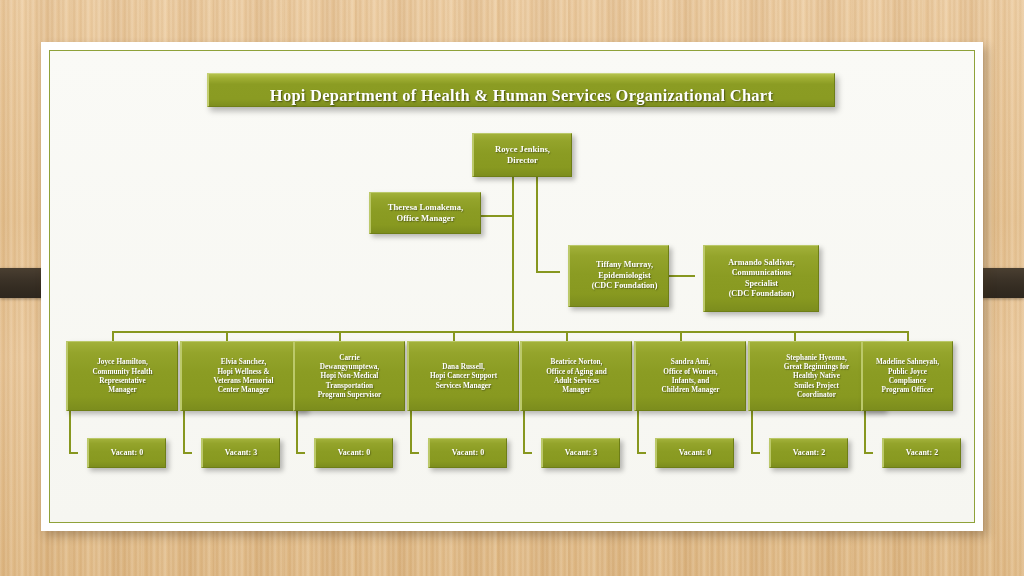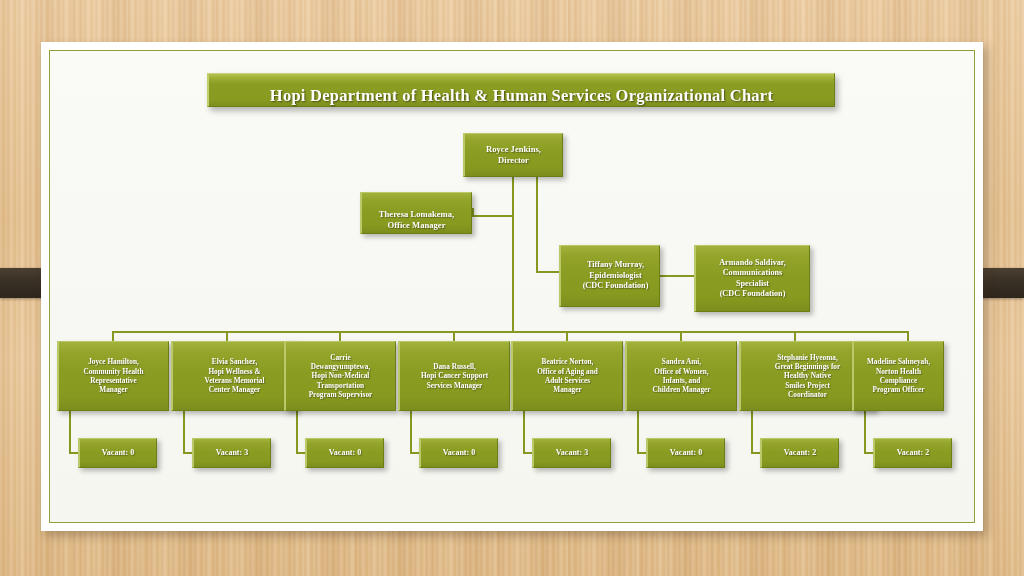--- a/index.html
+++ b/index.html
@@ -138,20 +138,21 @@
     display: flex;
     flex-direction: column;
     align-items: center;
     justify-content: center;
     text-align: center;
     color: #ffffff;
     font-weight: bold;
     text-shadow: 0.8px 0.8px 1.2px rgba(0,0,0,0.40);
     padding: 2px 3px;
     z-index: 3;
+    margin-left: 9px;
   }
   .node .ln {
     display: block;
     line-height: 1.28;
     white-space: nowrap;
   }
 
   
   .sz-lead   { font-size: 8.6px; }
   .sz-mid    { font-size: 8.2px; }
@@ -199,21 +200,21 @@
 
     <div class="conn h" style="left:113px; top:331px; width:795px;"></div>
 
   </div>
 
   <div class="node sz-lead" style="left:463px; top:133px; width:100px; height:44px;">
     <span class="ln">Royce Jenkins,</span>
     <span class="ln">Director</span>
   </div>
 
-  <div class="node sz-lead" style="left:360px; top:192px; width:112px; height:42px;justify-content:flex-end;">
+  <div class="node sz-lead" style="left:360px; top:192px; width:112px; height:42px;">
     <span class="ln">Theresa Lomakema,</span>
     <span class="ln">Office Manager</span>
   </div>
 
   <div class="node sz-mid" style="left:559px; top:245px; width:101px; height:62px;padding-left:14px;">
     <span class="ln">Tiffany Murray,</span>
     <span class="ln">Epidemiologist</span>
     <span class="ln">(CDC Foundation)</span>
   </div>
 
@@ -306,21 +307,21 @@
         <span class="ln">Coordinator</span>
       </div>
       <div class="conn v" style="left: 751px; top: 411px; height: 42px;"></div>
       <div class="conn h" style="left: 751px; top: 452px; width: 9px;"></div>
       <div class="node sz-vac" style="left: 760px; top: 438px; width: 79px; height: 30px;">
         <span class="ln">Vacant: 2</span>
       </div>
       <div class="conn v" style="left: 907px; top: 331px; height: 10px;"></div>
       <div class="node sz-leaf" style="left: 852px; top: 341px; width: 92px; height: 70px;">
         <span class="ln">Madeline Sahneyah,</span>
-        <span class="ln">Norton Health</span>
+        <span class="ln">Public Joyce</span>
         <span class="ln">Compliance</span>
         <span class="ln">Program Officer</span>
       </div>
       <div class="conn v" style="left: 864px; top: 411px; height: 42px;"></div>
       <div class="conn h" style="left: 864px; top: 452px; width: 9px;"></div>
       <div class="node sz-vac" style="left: 873px; top: 438px; width: 79px; height: 30px;">
         <span class="ln">Vacant: 2</span>
       </div>
     </div>
 

